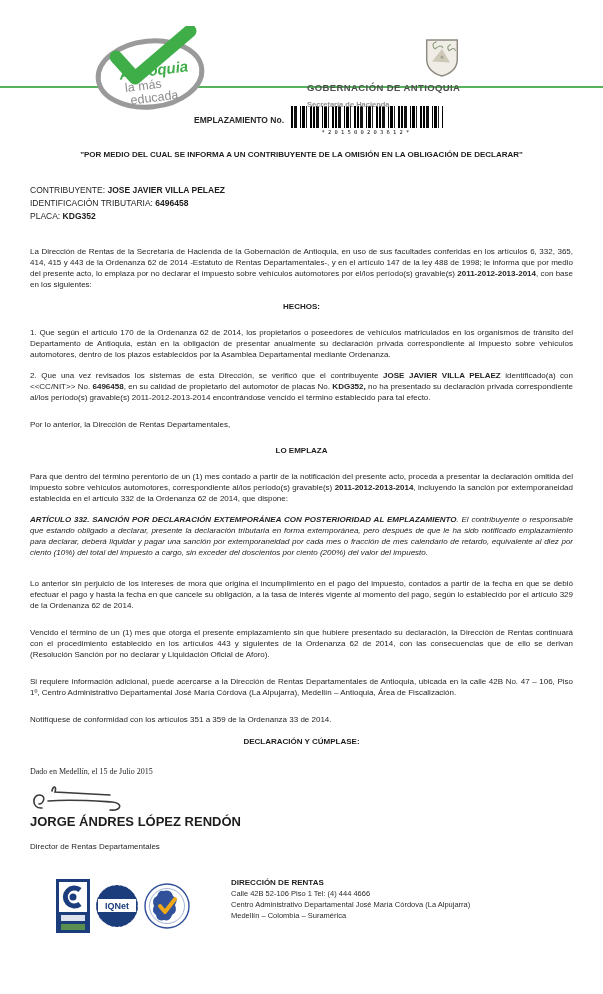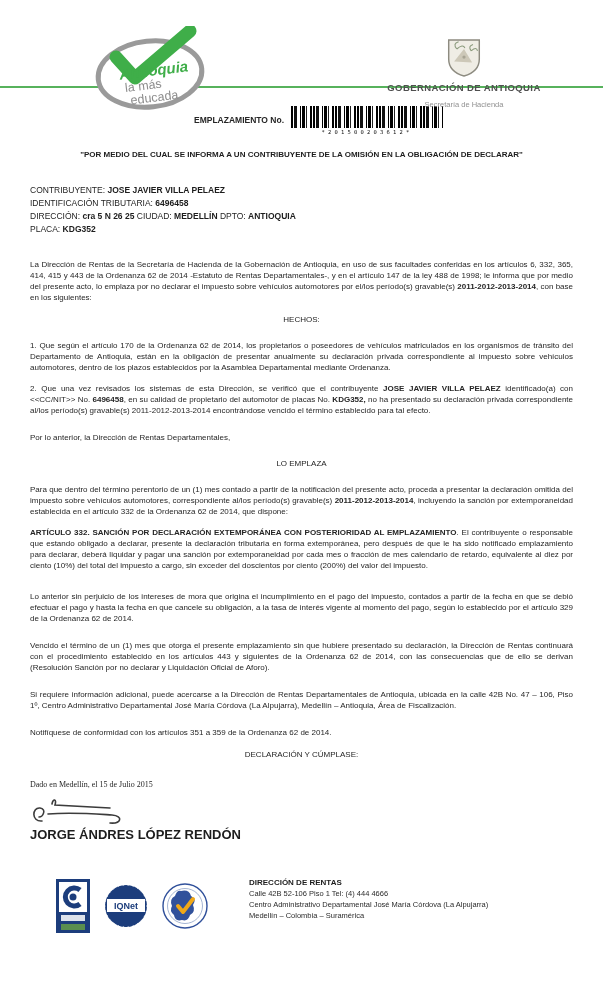--- a/index.html
+++ b/index.html
@@ -5,62 +5,62 @@
   html,body{margin:0;padding:0;background:#ffffff;}
   .page{
     position:relative;
     width:603px;height:994px;
     background:#ffffff;
     font-family:"Liberation Sans", sans-serif;
     color:#262626;
     overflow:hidden;
   }
   .b{font-weight:bold;}
-  .i{}
+  .i{font-style:italic;}
 
   
   .header{position:relative;height:100px;}
   .green-rule{position:absolute;left:0;right:0;top:86px;height:2px;background:#57b25c;}
   .antioquia-logo{position:absolute;left:86px;top:26px;}
-  .gov-block{position:absolute;right:4px;top:38px;width:270px;text-align:center;}
+  .gov-block{position:absolute;right:26px;top:38px;width:270px;}
   .gov-shield{display:block;margin:0 auto 2px auto;}
   .gov-name{font-size:9.5px;font-weight:bold;color:#4f4f4f;letter-spacing:.4px;margin-top:4px;}
-  .gov-sub{font-size:7.5px;color:#919191;margin-top:7px;}
+  .gov-sub{font-size:7.5px;color:#919191;margin-top:7px;font-weight:bold;}
 
   
   .barcode-row{display:flex;align-items:center;justify-content:center;margin-top:3px;height:34px;padding-left:34px;}
   .barcode-label{font-size:8.5px;font-weight:bold;margin-right:7px;white-space:nowrap;}
   .barcode{width:152px;}
   .bars{
     height:22px;width:152px;
     background:repeating-linear-gradient(90deg,
       #000 0 2px,#fff 2px 3px,#111 3px 6px,#fff 6px 9px,
       #000 9px 10px,#fff 10px 11px,#000 11px 14px,#fff 14px 15px,
       #222 15px 16px,#fff 16px 19px,#000 19px 21px,#fff 21px 22px);
   }
   .bar-digits{font-family:"DejaVu Sans Mono",monospace;font-size:5.5px;letter-spacing:3.2px;text-align:center;margin-top:1px;color:#111;white-space:nowrap;overflow:hidden;}
 
   
   .doc-title{margin:13px 26px 0;text-align:center;font-size:8px;font-weight:bold;color:#1d1d1d;}
   .taxpayer{margin:25px 30px 0;font-size:8.5px;line-height:13px;color:#1d1d1d;}
   .para{margin:10px 30px 0;font-size:8px;line-height:11px;text-align:justify;}
   .para.first{margin-top:23px;}
-  .center-heading{margin:12px 30px 0;text-align:center;font-size:8px;font-weight:normal;color:#1d1d1d;}
+  .center-heading{margin:12px 30px 0;text-align:center;font-size:8px;font-weight:bold;color:#1d1d1d;}
   .gap-lg{margin-top:16px;}
   .gap-xl{margin-top:20px;}
 
   
   .dado{margin:21px 30px 0;font-size:8px;font-family:Liberation Serif, serif;}
   .signature-svg{display:block;margin:6px 0 0 30px;}
   .sig-name{margin:0 30px 0;font-size:13px;font-weight:bold;color:#1d1d1d;}
   .sig-role{margin:13px 30px 0;font-size:8px;}
 
   
   .footer{position:absolute;left:0;right:0;top:878px;display:flex;align-items:flex-start;}
-  .footer-logos{display:flex;align-items:center;gap:12px;margin-left:55px;}
+  .footer-logos{display:flex;align-items:center;gap:3px;margin-left:55px;}
   .dir-block{margin-left:40px;}
   .dir-name{font-size:8px;font-weight:bold;color:#1d1d1d;}
   .dir-line{font-size:7.5px;margin-top:2px;color:#2b2b2b;}
 </style>
 </head>
 <body>
 
 <div class="page">
 
   <div class="header">
@@ -95,21 +95,20 @@
       <div class="bars"></div>
       <div class="bar-digits">*201500203612*</div>
     </div>
   </div>
 
   <div class="doc-title">"POR MEDIO DEL CUAL SE INFORMA A UN CONTRIBUYENTE DE LA OMISIÓN EN LA OBLIGACIÓN DE DECLARAR"</div>
 
   <div class="taxpayer">
     <div><span>CONTRIBUYENTE: </span><span class="b">JOSE JAVIER VILLA PELAEZ</span></div>
     <div><span>IDENTIFICACIÓN TRIBUTARIA: </span><span class="b">6496458</span></div>
-    <div><span>DIRECCIÓN: </span><span class="b">cra 5 N 26 25</span><span> CIUDAD:  </span><span class="b">MEDELLÍN</span><span> DPTO: </span><span class="b">ANTIOQUIA</span></div>
     <div><span>PLACA: </span><span class="b">KDG352</span></div>
   </div>
 
   <p class="para first"><span>La Dirección de Rentas de la Secretaría de Hacienda de la Gobernación de Antioquia, en uso de sus facultades conferidas en los artículos 6, 332, 365, 414, 415 y 443 de la Ordenanza 62 de 2014 -Estatuto de Rentas Departamentales-, y en el artículo 147 de la ley 488 de 1998; le informa que por medio del presente acto, lo emplaza por no declarar el impuesto sobre vehículos automotores por el/los período(s) gravable(s) </span><span class="b">2011-2012-2013-2014</span><span>,  con base en los siguientes:</span></p>
 
   <div class="center-heading">HECHOS:</div>
 
   <p class="para gap-lg">1. Que según el artículo 170 de la Ordenanza 62 de 2014, los propietarios o poseedores de vehículos matriculados en los organismos de tránsito del Departamento de Antioquia, están en la obligación de presentar anualmente su declaración privada correspondiente al impuesto sobre vehículos automotores, dentro de los plazos establecidos por la Asamblea Departamental mediante Ordenanza.</p>
 
   <p class="para"><span>2. Que una vez revisados los sistemas de esta Dirección, se verificó que el contribuyente </span><span class="b">JOSE JAVIER VILLA PELAEZ</span><span> identificado(a) con &lt;&lt;CC/NIT&gt;&gt; No. </span><span class="b">6496458</span><span>, en su calidad de propietario del automotor de placas No. </span><span class="b">KDG352,</span><span> no ha presentado su declaración privada correspondiente al/los período(s) gravable(s) 2011-2012-2013-2014 encontrándose vencido el término establecido para tal efecto.</span></p>
@@ -121,34 +120,35 @@
   <p class="para gap-lg"><span>Para que dentro del término perentorio de un (1) mes contado a partir de la notificación del presente acto, proceda a presentar la declaración omitida del impuesto sobre vehículos automotores, correspondiente al/los período(s) gravable(s) </span><span class="b">2011-2012-2013-2014</span><span>, incluyendo la sanción por extemporaneidad establecida en el artículo 332 de la Ordenanza 62 de 2014, que dispone:</span></p>
 
   <p class="para i"><span class="b">ARTÍCULO 332. SANCIÓN POR DECLARACIÓN EXTEMPORÁNEA CON POSTERIORIDAD AL EMPLAZAMIENTO</span><span>. El contribuyente o responsable que estando obligado a declarar, presente la declaración tributaria en forma extemporánea, pero después de que le ha sido notificado emplazamiento para declarar, deberá liquidar y pagar una sanción por extemporaneidad por cada mes o fracción de mes calendario de retardo, equivalente al diez por ciento (10%) del total del impuesto a cargo, sin exceder del doscientos por ciento (200%) del valor del impuesto.</span></p>
 
   <p class="para gap-xl">Lo anterior sin perjuicio de los intereses de mora que origina el incumplimiento en el pago del impuesto, contados a partir de la fecha en que se debió efectuar el pago y hasta la fecha en que cancele su obligación, a la tasa de interés vigente al momento del pago, según lo establecido por el artículo 329 de la Ordenanza 62 de 2014.</p>
 
   <p class="para gap-lg">Vencido el término de un (1) mes que otorga el presente emplazamiento sin que hubiere presentado su declaración, la Dirección de Rentas continuará con el procedimiento establecido en los artículos 443 y siguientes de la Ordenanza 62 de 2014, con las consecuencias que de ello se derivan (Resolución Sanción por no declarar y Liquidación Oficial de Aforo).</p>
 
   <p class="para gap-lg">Si requiere información adicional, puede acercarse a la Dirección de Rentas Departamentales de Antioquia, ubicada en la calle 42B No. 47 – 106, Piso 1º,  Centro Administrativo Departamental José María Córdova (La Alpujarra), Medellín – Antioquia, Área de Fiscalización.</p>
 
-  <p class="para gap-lg">Notifíquese de conformidad con los artículos 351 a 359 de la Ordenanza 62 de 2014.</p>
+  <p class="para gap-lg">Notifíquese de conformidad con los artículos 351 a 359 de la Ordenanza 33 de 2014.</p>
 
   <div class="center-heading">DECLARACIÓN Y CÚMPLASE:</div>
 
   <p class="dado">Dado en Medellín, el 15 de Julio 2015</p>
 
   <svg class="signature-svg" width="118" height="32" viewBox="0 0 118 32">
     <g stroke="#3c3c3c" stroke-width="1.6" fill="none" stroke-linecap="round">
       <path d="M12 26 C 1 27 2 12 10 13 C 17 14 13 22 9 22"></path>
       <path d="M22 9 C 23 3 27 4 25 10 L 80 13"></path>
       <path d="M18 19 C 42 17 66 19 82 20 C 94 21 91 29 80 28"></path>
     </g>
   </svg>
   <div class="sig-name">JORGE ÁNDRES LÓPEZ RENDÓN</div>
+  <div class="sig-role">Director de Rentas Departamentales</div>
 
   <div class="footer">
     <div class="footer-logos">
       <svg width="36" height="56" viewBox="0 0 36 56">
         <rect x="1" y="1" width="34" height="54" fill="#1c3d7c"></rect>
         <rect x="4" y="4" width="28" height="30" fill="#ffffff"></rect>
         <path d="M25 12 A 9 9 0 1 0 25 26" stroke="#1c3d7c" stroke-width="5" fill="none"></path>
         <circle cx="18" cy="19" r="3.5" fill="#1c3d7c"></circle>
         <rect x="6" y="37" width="24" height="6" fill="#ffffff" opacity="0.85"></rect>
         <rect x="6" y="46" width="24" height="6" fill="#5a8f4f"></rect>

